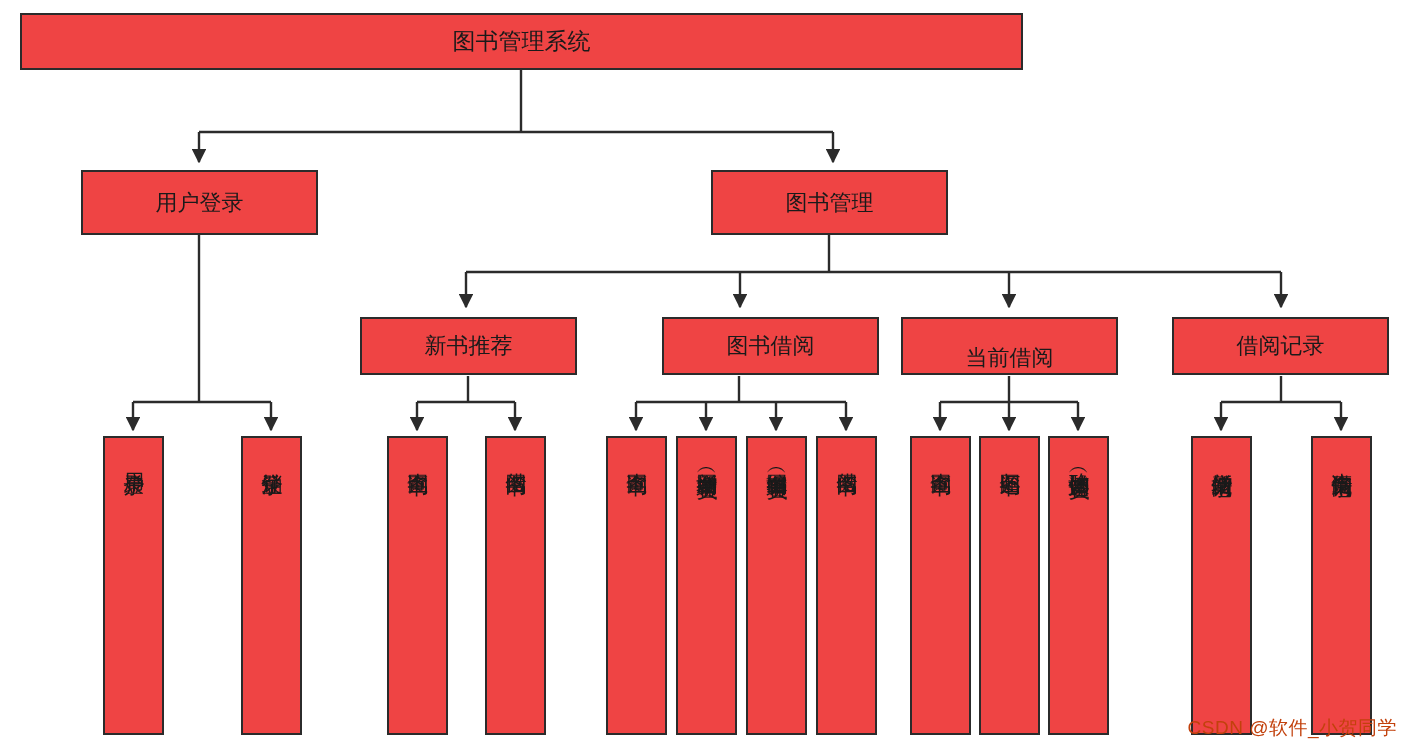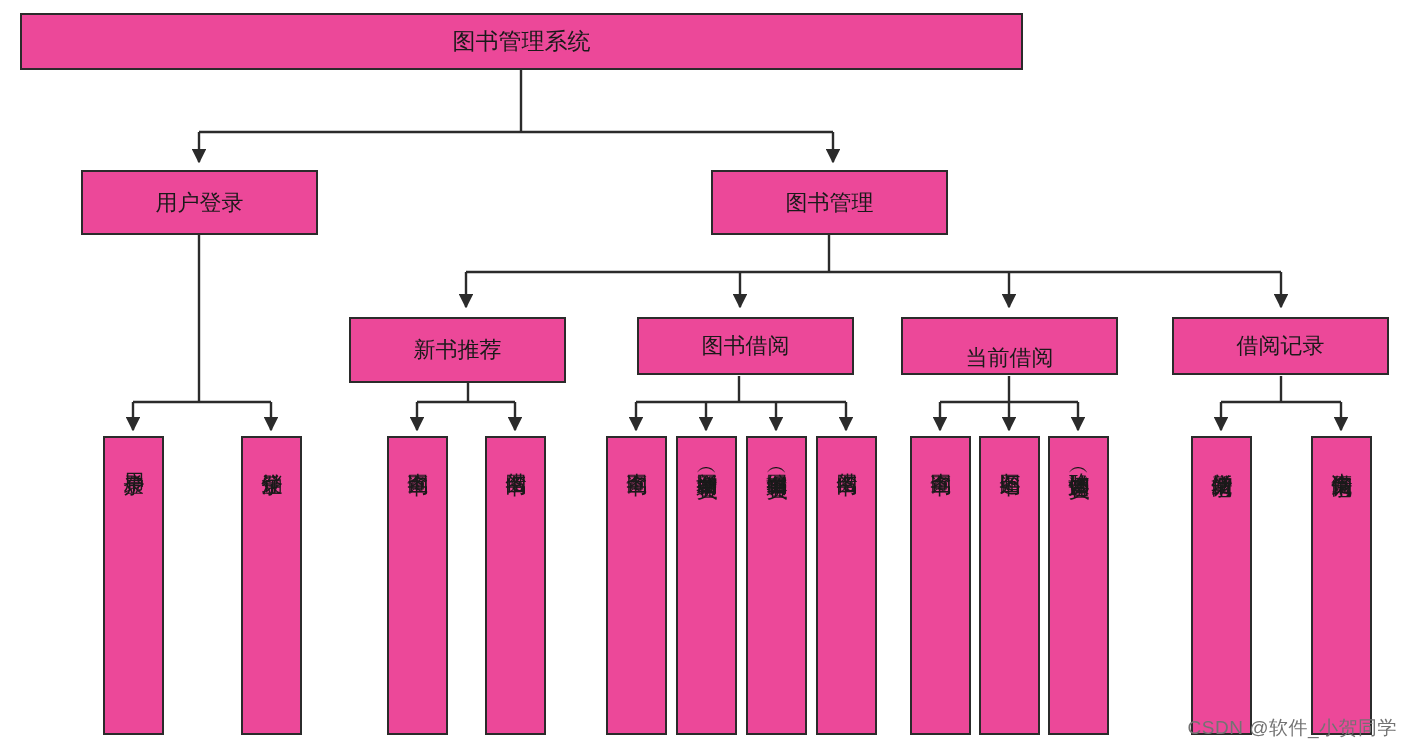--- a/index.html
+++ b/index.html
@@ -14,21 +14,21 @@
     position: relative;
     width: 1405px;
     height: 747px;
     background: #ffffff;
     overflow: hidden;
   }
   .node {
     position: absolute;
     box-sizing: border-box;
     border: 2px solid #2b2b2b;
-    background: #ec4899;
+    background: #ef4444;
     display: flex;
     align-items: center;
     justify-content: center;
     color: #1a1a1a;
   }
   .node.root {
     font-size: 23px;
   }
   .node.lvl1 {
     font-size: 22px;
@@ -56,21 +56,21 @@
     top: 0;
     width: 1405px;
     height: 747px;
     pointer-events: none;
   }
   .wm {
     position: absolute;
     right: 8px;
     bottom: 6px;
     font-size: 19px;
-    color: #737373;
+    color: #c2410c;
     white-space: nowrap;
     letter-spacing: 0.5px;
   }
 </style>
 </head>
 <body>
 
 <div id="canvas">
 
   <svg id="wires" viewBox="0 0 1405 747">
@@ -127,24 +127,24 @@
     <span class="lbl">图书管理系统</span>
   </div>
 
   <div class="node lvl1" style="left:81px; top:170px; width:237px; height:65px;">
     <span class="lbl">用户登录</span>
   </div>
   <div class="node lvl1" style="left:711px; top:170px; width:237px; height:65px;align-items:center;">
     <span class="lbl">图书管理</span>
   </div>
 
-  <div class="node lvl2" style="left:349px; top:317px; width:217px; height:66px;">
+  <div class="node lvl2" style="left:360px; top:317px; width:217px; height:58px;">
     <span class="lbl">新书推荐</span>
   </div>
-  <div class="node lvl2" style="left:637px; top:317px; width:217px; height:58px;">
+  <div class="node lvl2" style="left:662px; top:317px; width:217px; height:58px;">
     <span class="lbl">图书借阅</span>
   </div>
   <div class="node lvl2" style="left:901px; top:317px; width:217px; height:58px;align-items:flex-end;">
     <span class="lbl">当前借阅</span>
   </div>
   <div class="node lvl2" style="left:1172px; top:317px; width:217px; height:58px;">
     <span class="lbl">借阅记录</span>
   </div>
 
   <div class="node leaf" style="left:103px; top:436px; width:61px; height:299px;">

